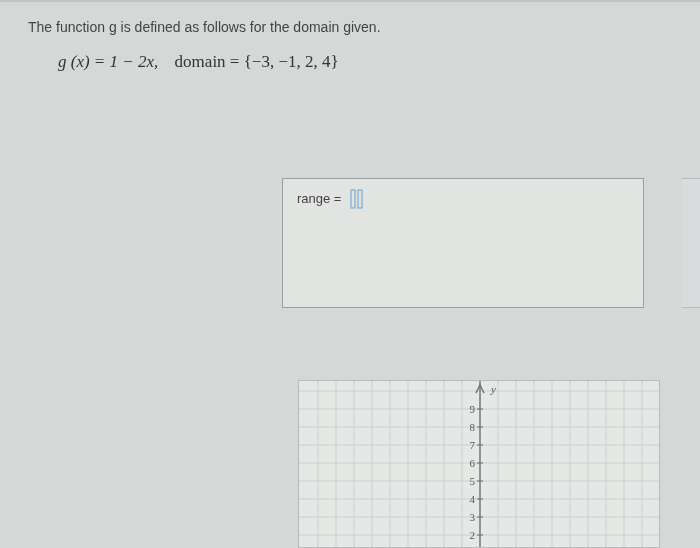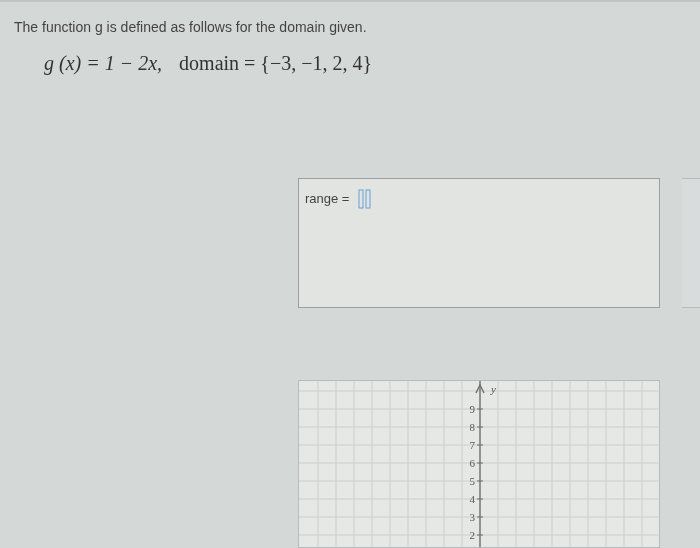--- a/index.html
+++ b/index.html
@@ -6,51 +6,51 @@
   body {
     width: 700px;
     height: 548px;
     background: #d4d8d6;
     font-family: Verdana, Geneva, sans-serif;
     color: #333;
     position: relative;
     overflow: hidden;
   }
   .content {
-    padding: 18px 14px;
+    padding: 18px 28px;
   }
   .problem-text {
     font-size: 14px;
     color: #444;
     margin-bottom: 14px;
     line-height: 1.4;
   }
   .equation-line {
     font-family: "Times New Roman", serif;
-    font-size: 20px;
+    font-size: 17px;
     margin: 10px 0 18px 30px;
     color: #333;
   }
   .equation-line .ital { font-style: italic; }
   .equation-line .dom { margin-left: 12px; }
   .instruction {
     font-size: 14px;
     color: #444;
     margin-bottom: 28px;
   }
   .instruction .ital { font-style: italic; font-family: "Times New Roman", serif; }
   .answer-box {
     position: absolute;
-    left: 298px;
+    left: 282px;
     top: 178px;
     width: 362px;
     height: 130px;
     border: 1px solid #9aa0a0;
     background: #e2e4e2;
-    padding: 10px 6px;
+    padding: 10px 14px;
   }
   .answer-box .range-label {
     font-size: 13px;
     color: #444;
   }
   .answer-box .range-input {
     display: inline-block;
     vertical-align: middle;
     margin-left: 4px;
   }

